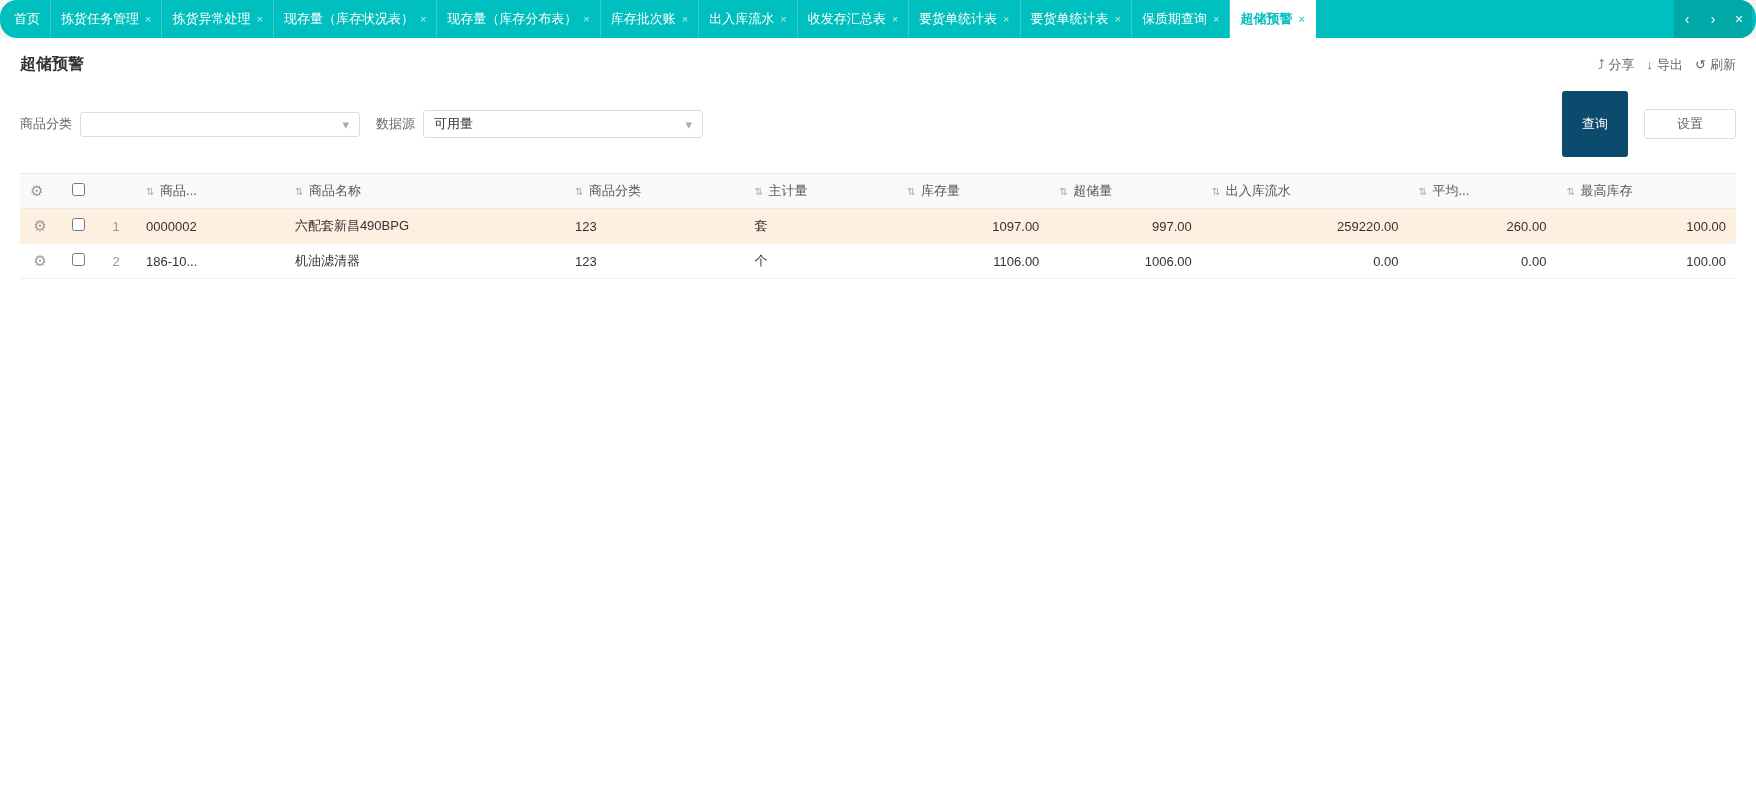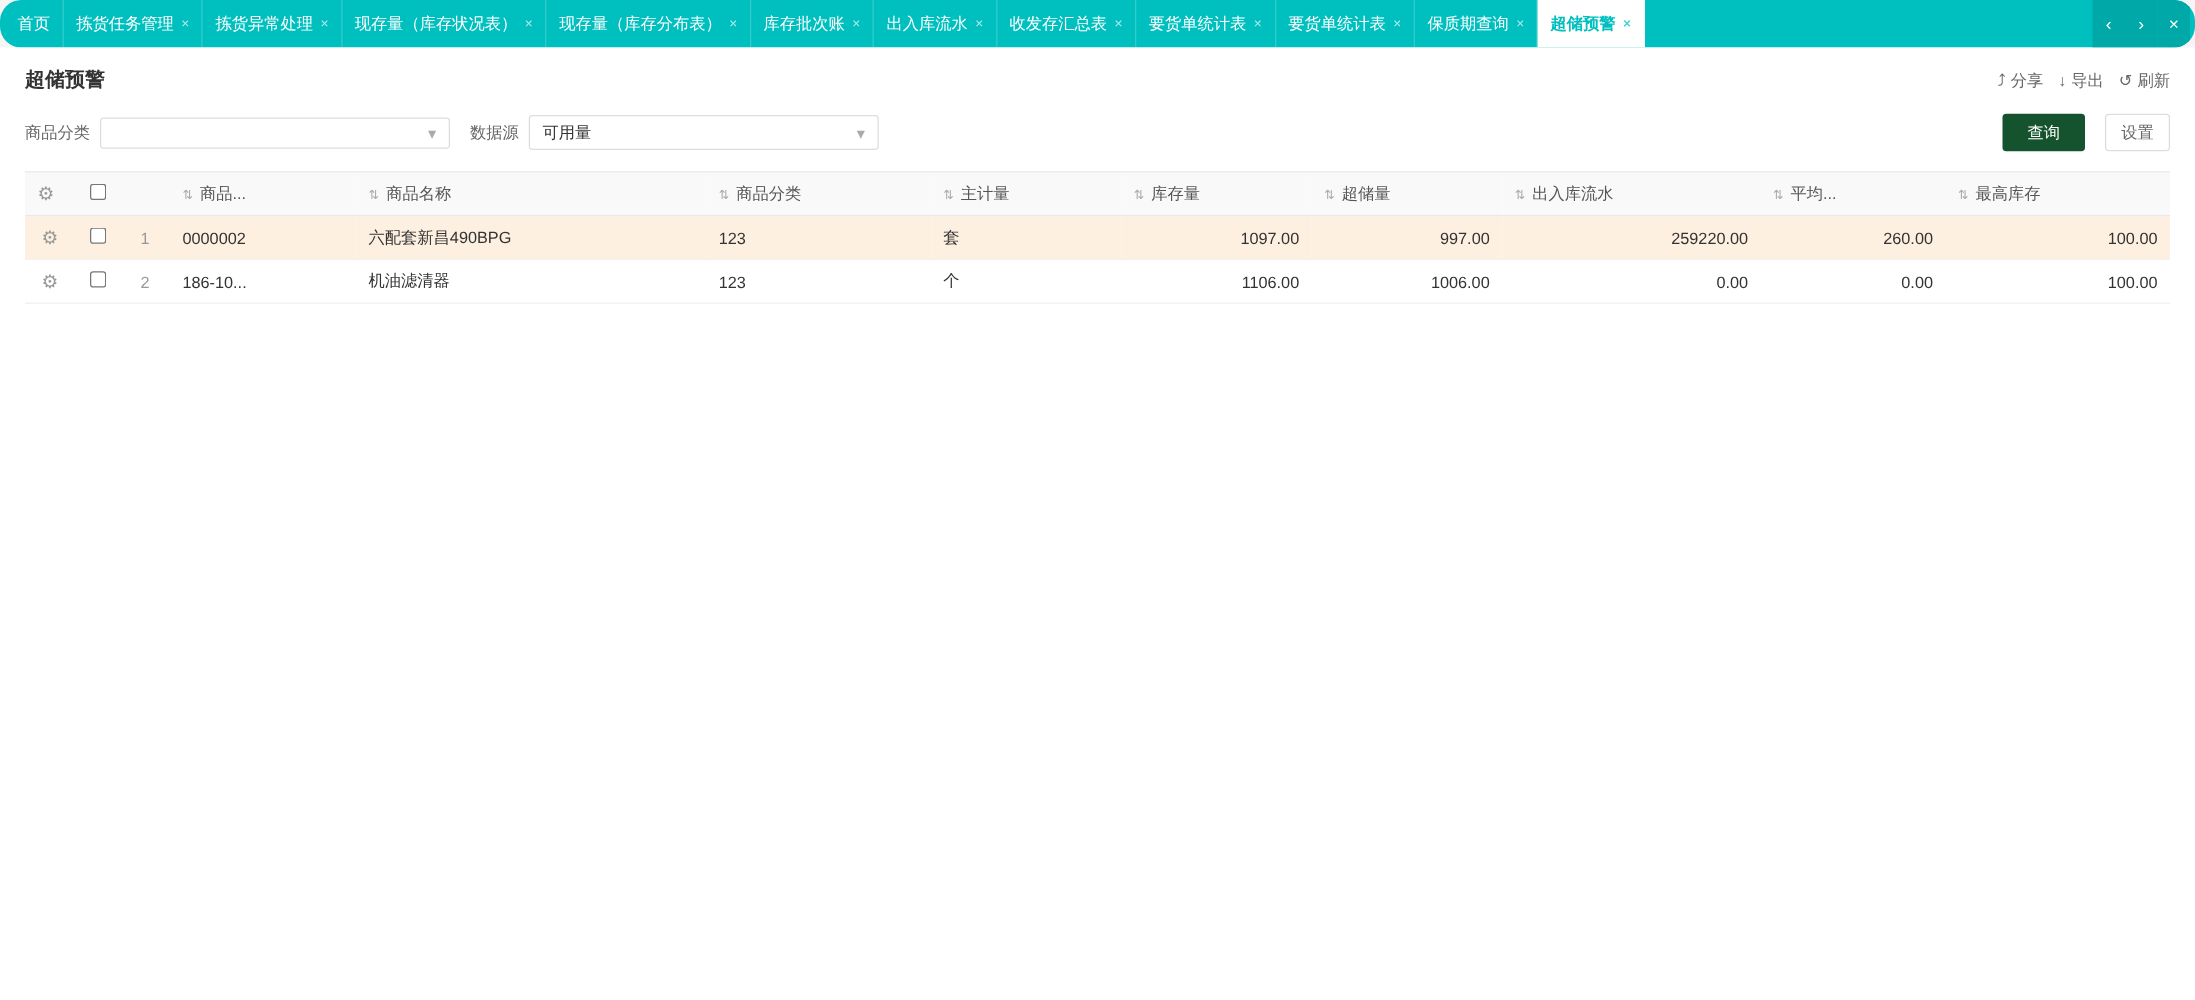--- a/index.html
+++ b/index.html
@@ -112,37 +112,37 @@
       min-width: 280px;
       background: #fff;
       cursor: pointer;
       justify-content: space-between;
       font-size: 13px;
       color: #333;
     }
     .filter-select .arrow { color: #aaa; margin-left: 8px; }
 
     .query-btn {
-      background: #14532d;
+      background: #0c4a6e;
       color: #fff;
       border: none;
       border-radius: 3px;
-      padding: 6px 20px;
+      padding: 24px 20px;
       cursor: pointer;
       font-size: 13px;
       margin-left: auto;
       text-align: right;
     }
 
     .settings-btn {
       background: #fff;
       color: #666;
       border: 1px solid #ddd;
       border-radius: 3px;
-      padding: 5px 12px;
+      padding: 5px 32px;
       cursor: pointer;
       font-size: 13px;
     }
 
     
     .data-table {
       width: 100%;
       border-collapse: collapse;
       font-size: 13px;
     }

